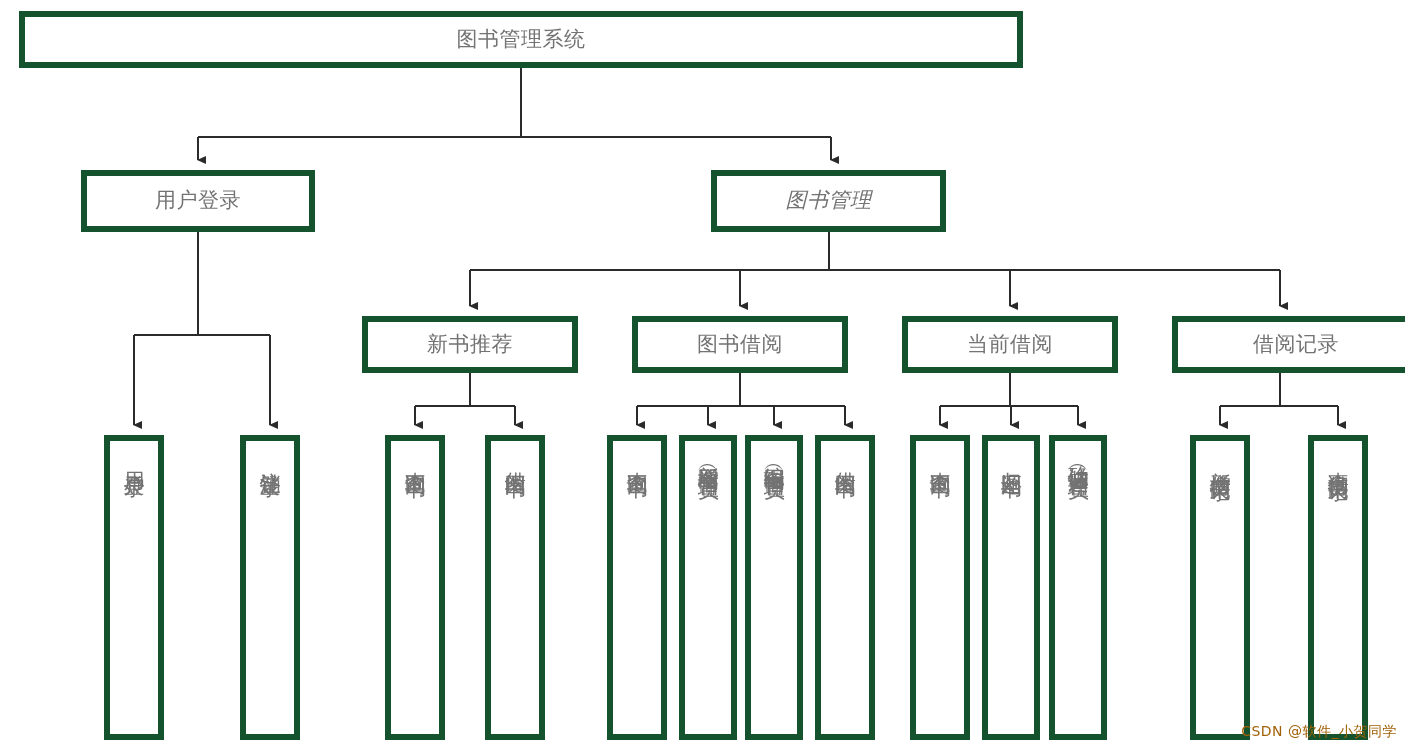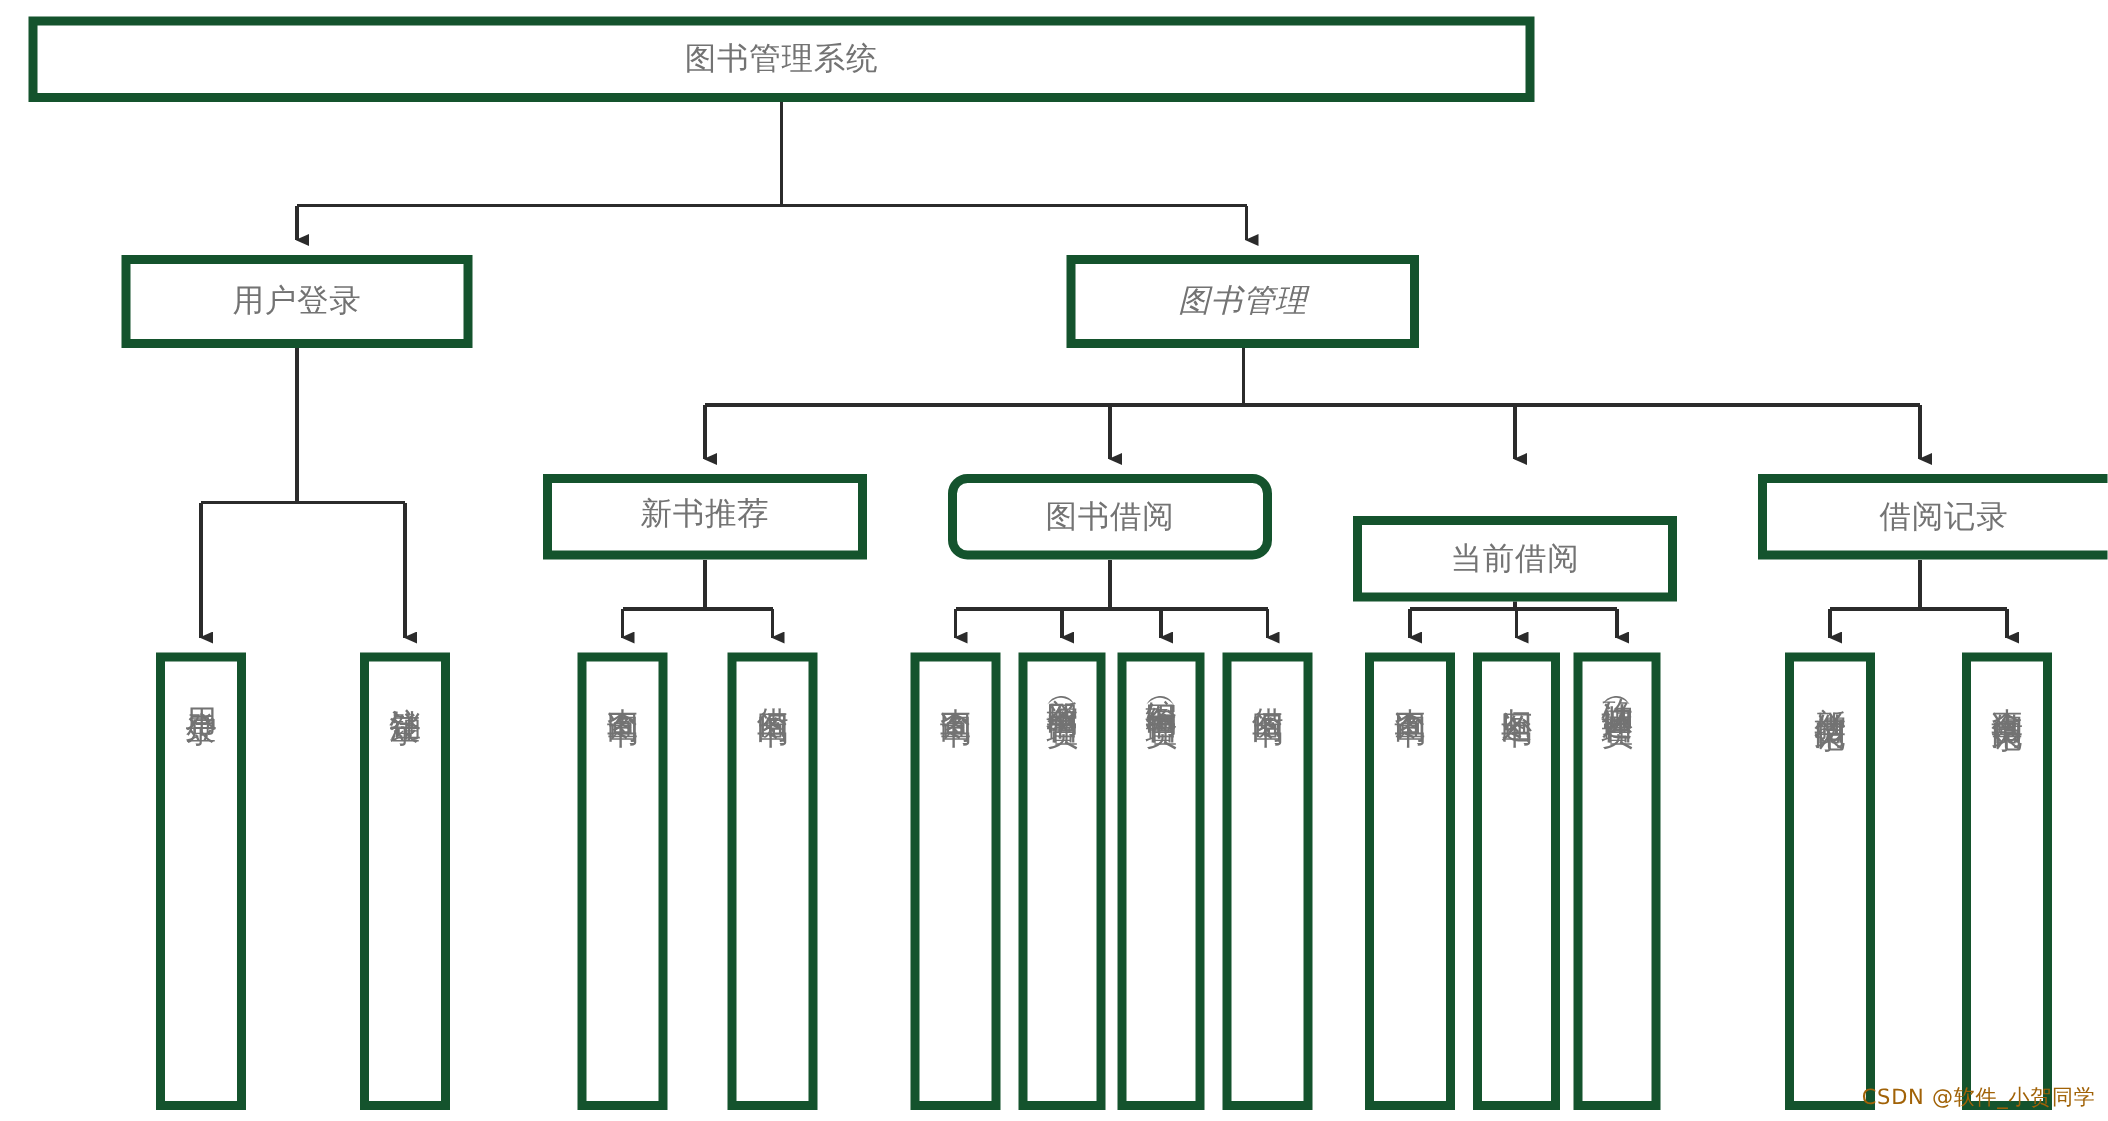--- a/index.html
+++ b/index.html
@@ -130,27 +130,27 @@
     <span class="node-label">图书管理系统</span>
   </div>
 
   <div class="node horizontal" style="left:81px; top:170px; width:234px; height:62px;">
     <span class="node-label">用户登录</span>
   </div>
   <div class="node horizontal" style="left:711px; top:170px; width:235px; height:62px;font-style:italic;">
     <span class="node-label">图书管理</span>
   </div>
 
-  <div class="node horizontal" style="left:362px; top:316px; width:216px; height:57px;font-family:Liberation Mono, monospace;">
+  <div class="node horizontal" style="left:362px; top:316px; width:216px; height:57px;">
     <span class="node-label">新书推荐</span>
   </div>
-  <div class="node horizontal" style="left:632px; top:316px; width:216px; height:57px;border-radius:13px;">
+  <div class="node horizontal" style="left:632px; top:316px; width:216px; height:57px;">
     <span class="node-label">图书借阅</span>
   </div>
-  <div class="node horizontal" style="left:902px; top:316px; width:216px; height:57px;margin-top:28px;">
+  <div class="node horizontal" style="left:902px; top:316px; width:216px; height:57px;">
     <span class="node-label">当前借阅</span>
   </div>
   <div class="node horizontal" style="left:1172px; top:316px; width:248px; height:57px;">
     <span class="node-label">借阅记录</span>
   </div>
 
   <div class="node vertical" style="left:104px; top:435px; width:60px; height:305px;">
     <span class="node-label">用户登录</span>
   </div>
   <div class="node vertical" style="left:240px; top:435px; width:60px; height:305px;">

